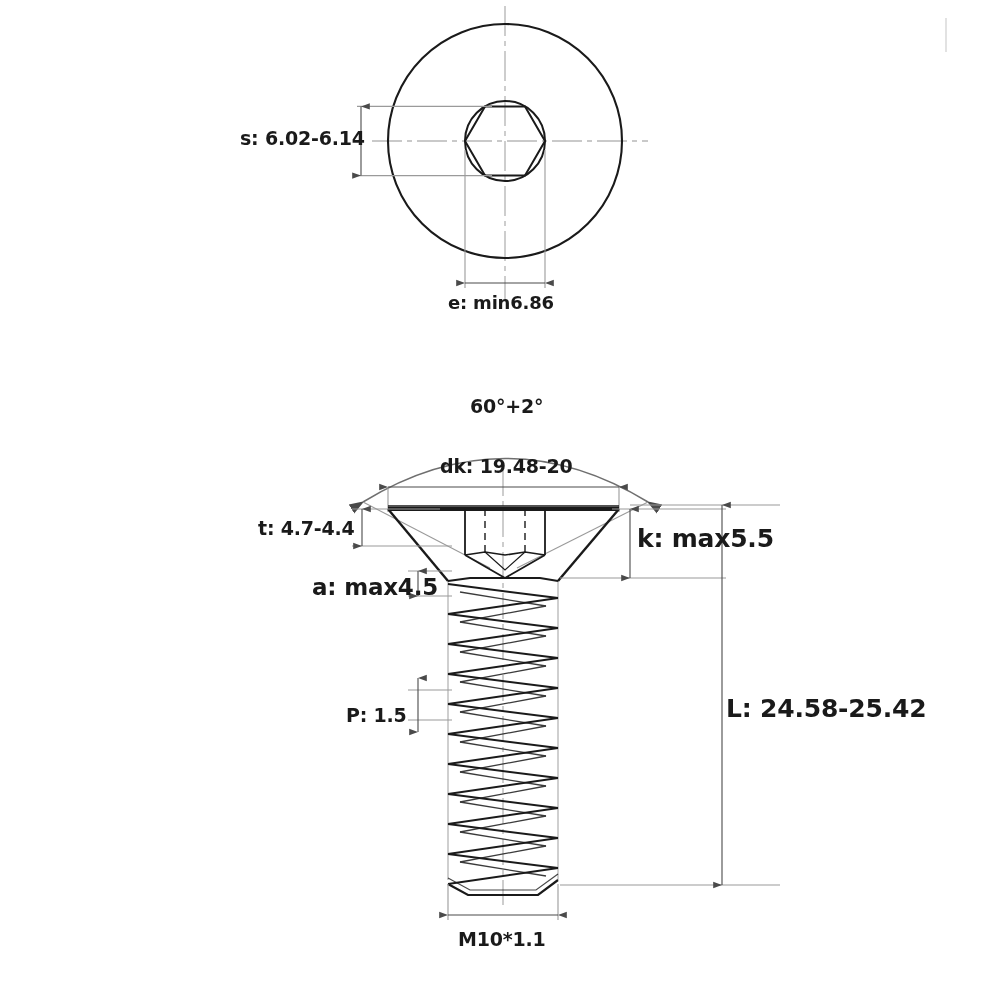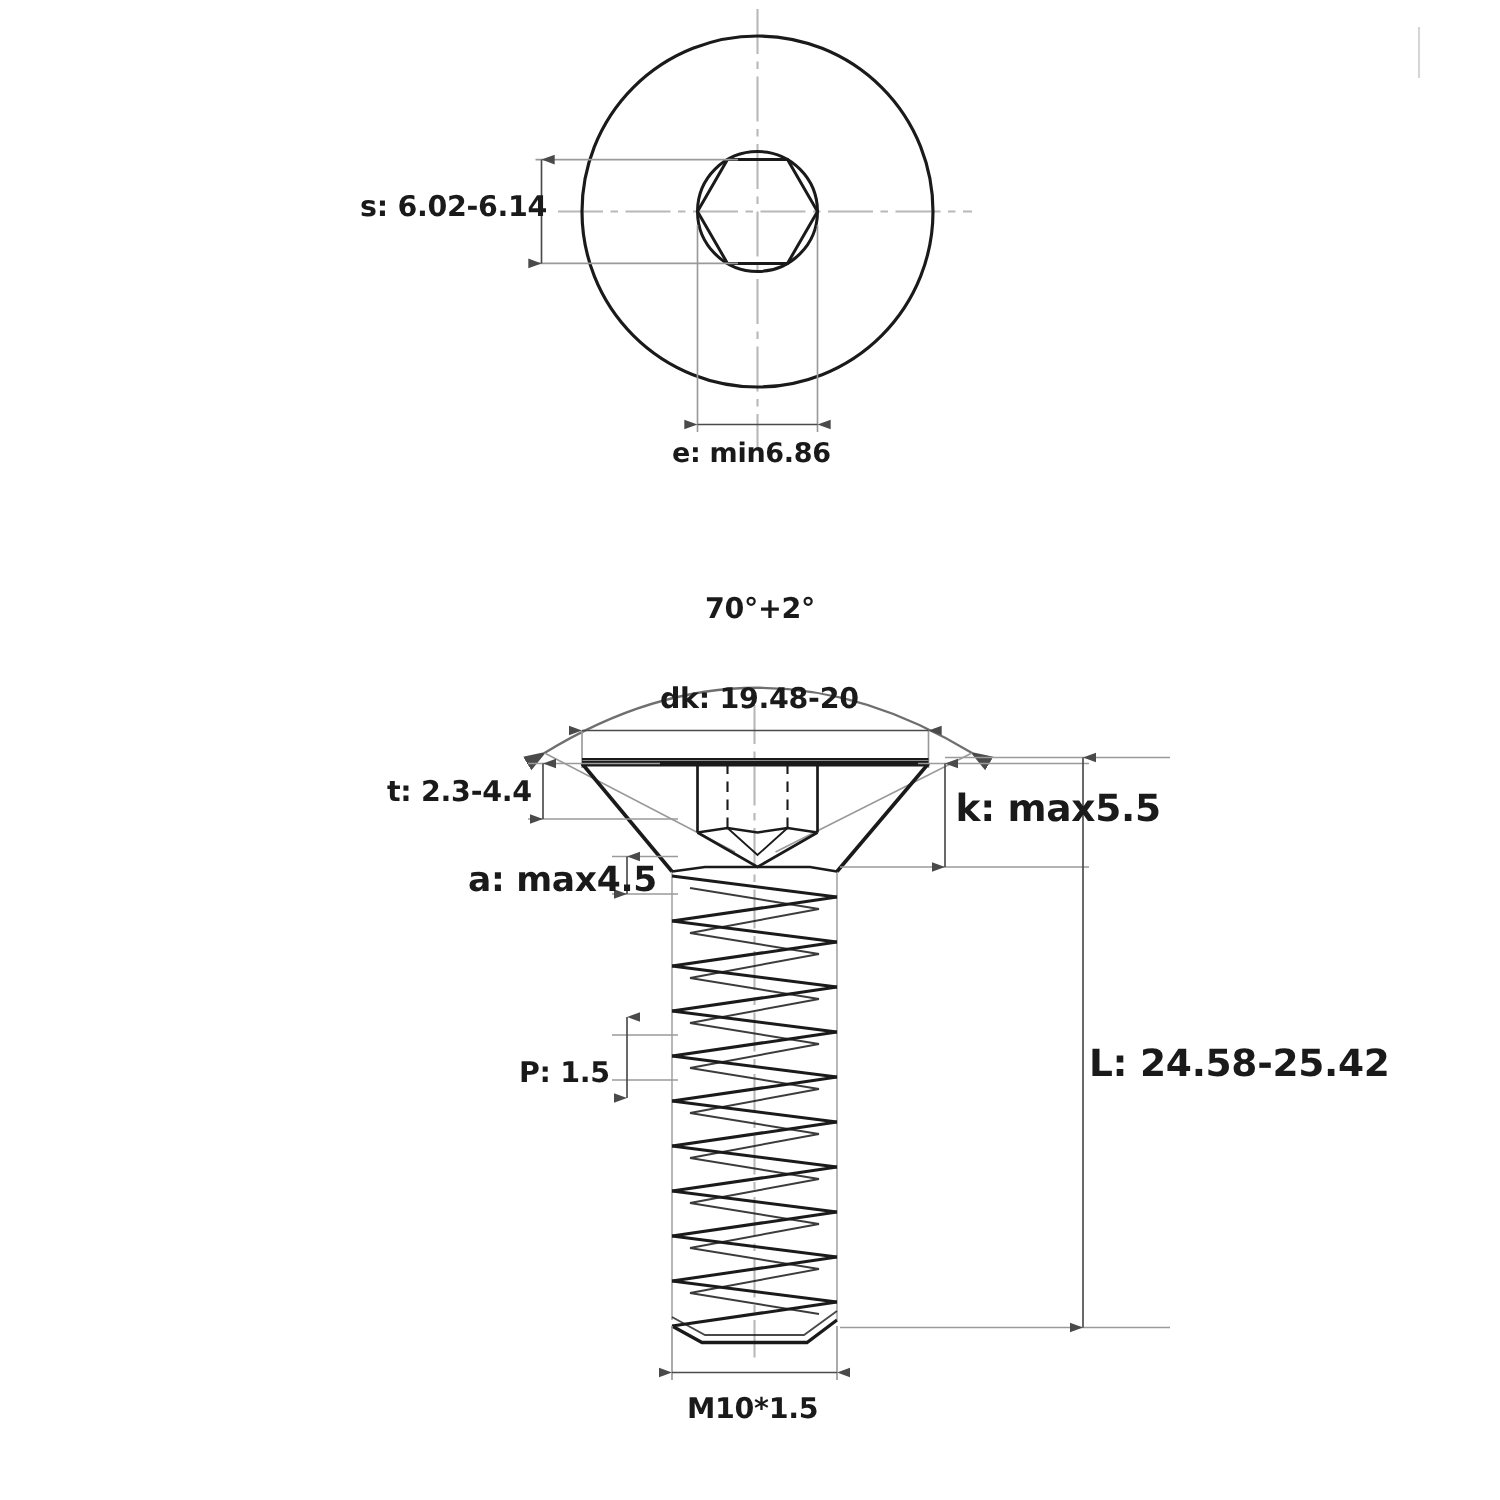--- a/index.html
+++ b/index.html
@@ -204,29 +204,29 @@
       </g>
     </g>
 
     <line x1="946" y1="18" x2="946" y2="52" stroke="#d6d6d6" stroke-width="1.4"></line>
   </svg>
 
   <div class="lbl" style="left:240px;top:127px;font-size:19px;">s: 6.02-6.14</div>
 
   <div class="lbl" style="left:448px;top:292px;font-size:18px;">e: min6.86</div>
 
-  <div class="lbl" style="left:470px;top:395px;font-size:19px;">70°+2°</div>
+  <div class="lbl" style="left:470px;top:395px;font-size:19px;">60°+2°</div>
 
   <div class="lbl" style="left:440px;top:455px;font-size:19px;">dk: 19.48-20</div>
 
-  <div class="lbl" style="left:258px;top:517px;font-size:19px;">t: 2.3-4.4</div>
+  <div class="lbl" style="left:258px;top:517px;font-size:19px;">t: 4.7-4.4</div>
 
   <div class="lbl" style="left:637px;top:524px;font-size:25px;">k: max5.5</div>
 
   <div class="lbl" style="left:312px;top:574px;font-size:23px;">a: max4.5</div>
 
   <div class="lbl" style="left:346px;top:704px;font-size:19px;">P: 1.5</div>
 
   <div class="lbl" style="left:726px;top:694px;font-size:25px;">L: 24.58-25.42</div>
 
-  <div class="lbl" style="left:458px;top:928px;font-size:19px;">M10*1.5</div>
+  <div class="lbl" style="left:458px;top:928px;font-size:19px;">M10*1.1</div>
 
 </div>
 
 </body></html>

